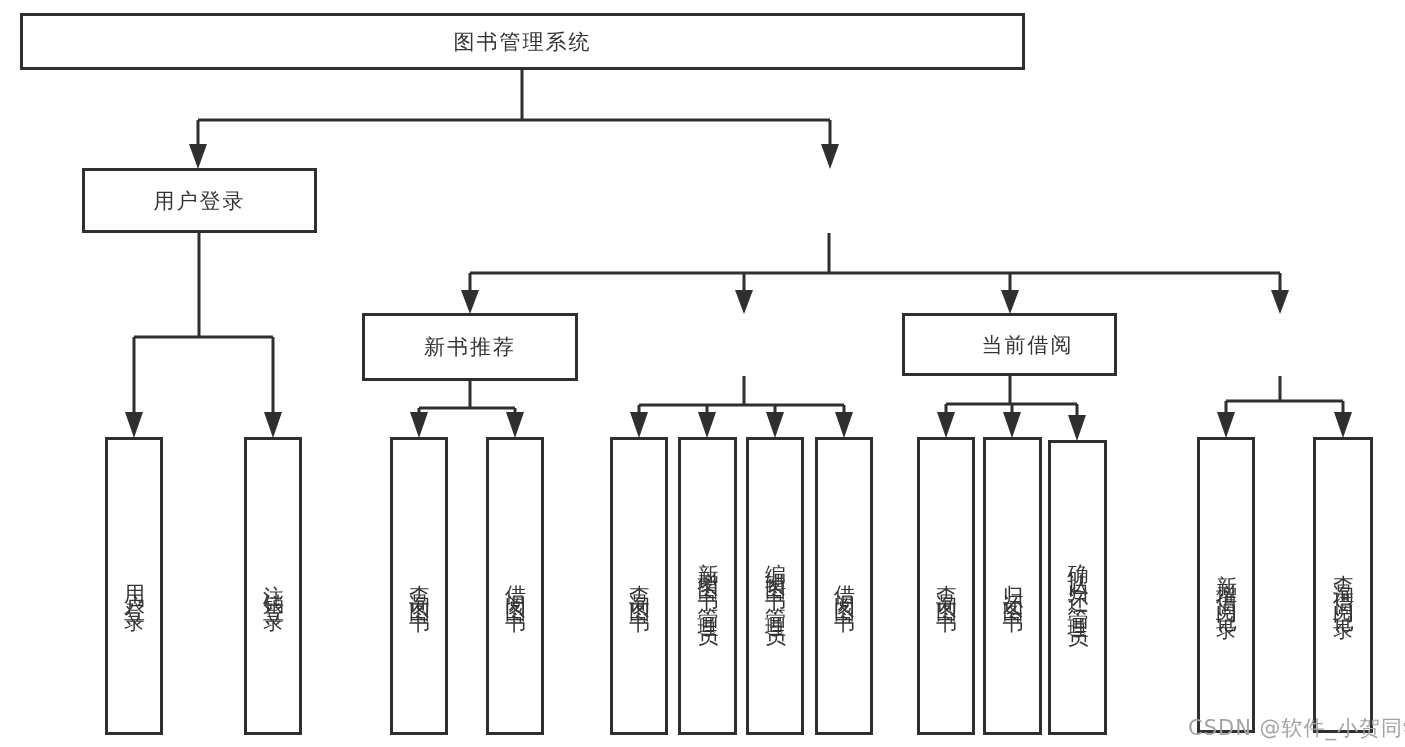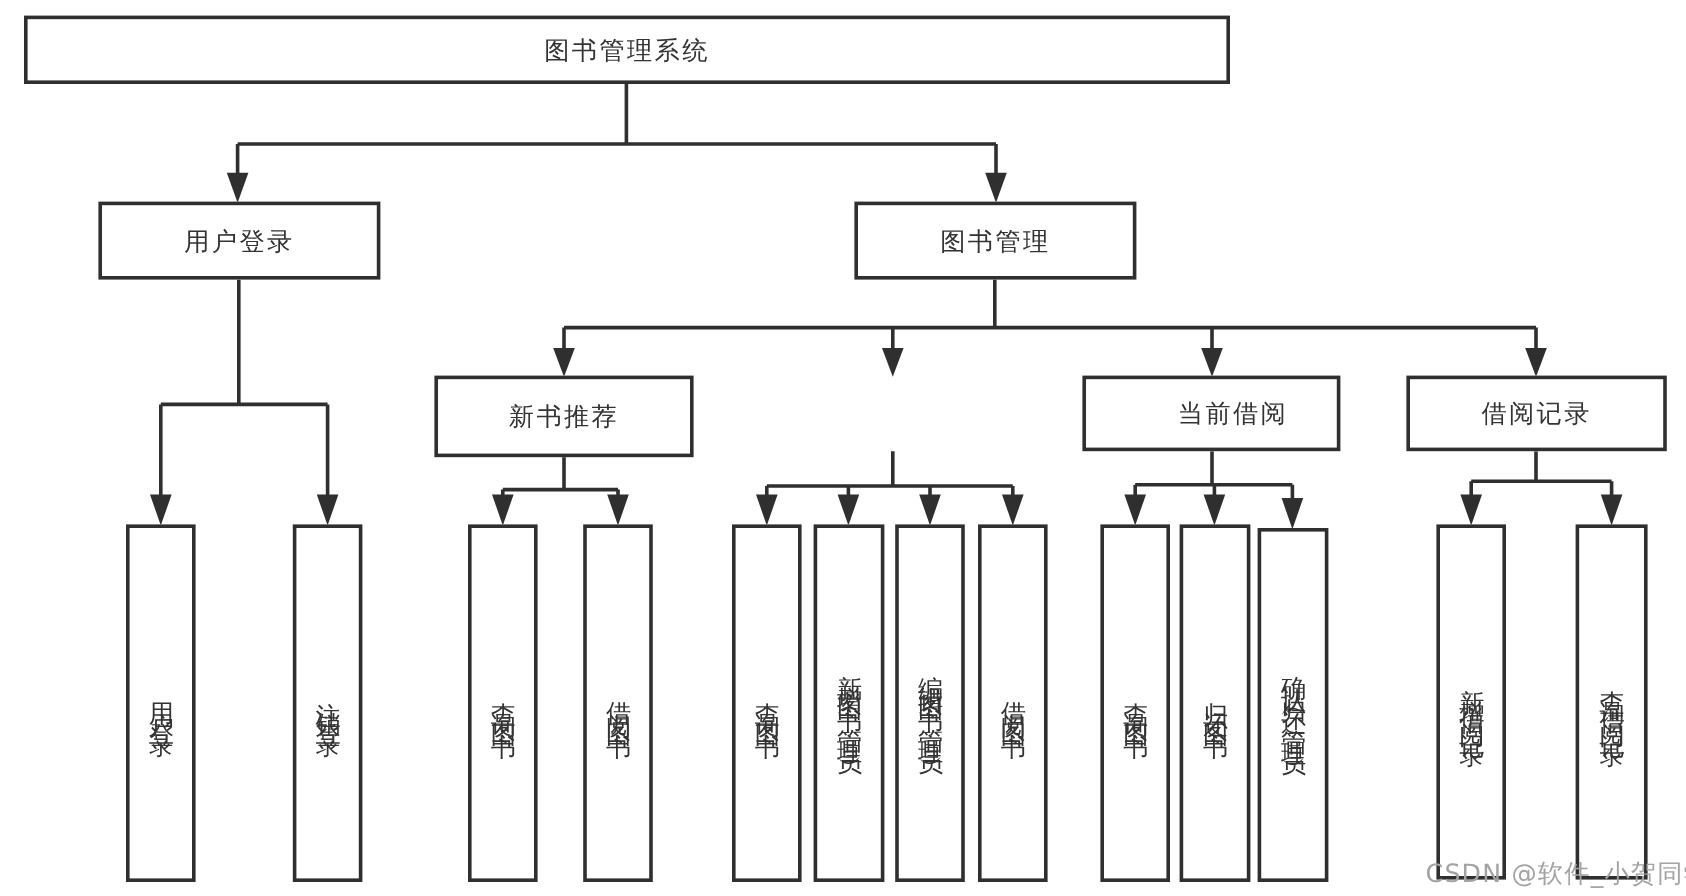--- a/index.html
+++ b/index.html
@@ -88,32 +88,26 @@
     </g>
   </svg>
 
   <div class="node" style="left:20px; top:13px; width:1005px; height:57px;">
     <span class="h-label">图书管理系统</span>
   </div>
 
   <div class="node" style="left:82px; top:168px; width:235px; height:65px;">
     <span class="h-label">用户登录</span>
   </div>
-  <div class="node" style="left:712px; top:168px; width:235px; height:65px;">
-    <span class="h-label">图书管理</span>
-  </div>
 
   <div class="node" style="left:362px; top:313px; width:216px; height:68px;">
     <span class="h-label">新书推荐</span>
   </div>
   <div class="node" style="left:902px; top:313px; width:215px; height:63px;padding-left:36px;">
     <span class="h-label">当前借阅</span>
-  </div>
-  <div class="node" style="left:1172px; top:313px; width:217px; height:63px;">
-    <span class="h-label">借阅记录</span>
   </div>
 
   <div class="node" style="left:105px; top:437px; width:58px; height:298px;">
     <span class="v-label">用户登录</span>
   </div>
   <div class="node" style="left:244px; top:437px; width:58px; height:298px;">
     <span class="v-label">注销登录</span>
   </div>
 
   <div class="node" style="left:390px; top:437px; width:58px; height:298px;">

